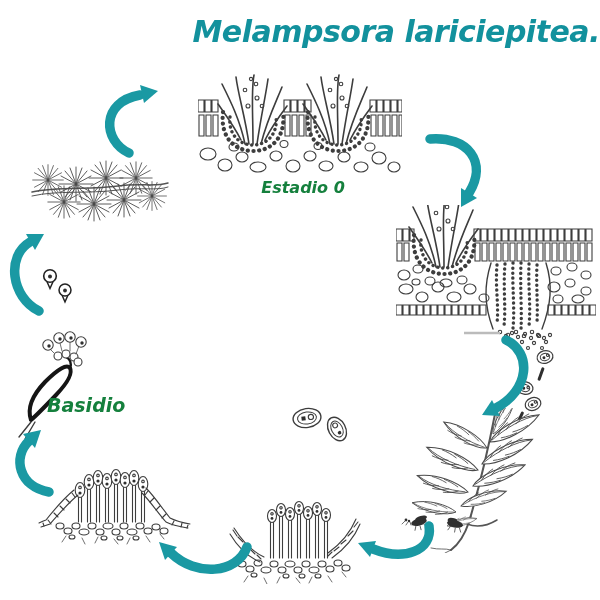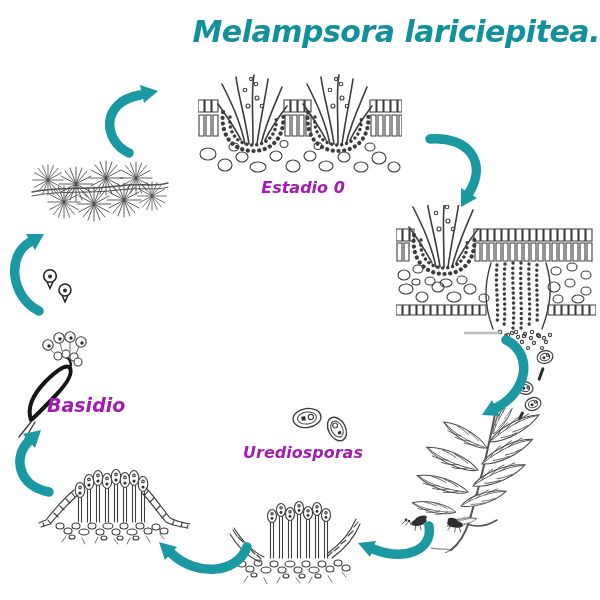--- a/index.html
+++ b/index.html
@@ -1,21 +1,21 @@
 <!DOCTYPE html>
 <html><head>
 <meta charset="utf-8">
 <style>
   html,body{margin:0;padding:0;background:#fff;}
   #canvas{position:relative;width:600px;height:600px;background:#fff;overflow:hidden;
           font-family:"DejaVu Sans","Liberation Sans",sans-serif;}
   .abs{position:absolute;}
   .title{position:absolute;top:14px;left:0;width:600px;text-align:right;
          font-size:30px;font-weight:bold;font-style:italic;color:#12919D;letter-spacing:-0.5px;}
-  .lbl{position:absolute;color:#a21caf;font-weight:bold;font-style:italic;font-size:16px;}
+  .lbl{position:absolute;color:#15803d;font-weight:bold;font-style:italic;font-size:16px;}
   .lbl-center{text-align:center;}
   
   .ink{stroke:#3d3d3d;stroke-width:1.1;fill:none;stroke-linecap:round;}
   .ink-thin{stroke:#4a4a4a;stroke-width:0.8;fill:none;stroke-linecap:round;}
   .hair{stroke:#3d3d3d;stroke-width:1.6;fill:none;stroke-linecap:round;}
   .bead{stroke:#3d3d3d;stroke-width:4.2;fill:none;stroke-dasharray:0.1 5.6;stroke-linecap:round;}
   .bead-sm{stroke:#3d3d3d;stroke-width:3.4;fill:none;stroke-dasharray:0.1 4.9;stroke-linecap:round;}
   .cellW{fill:#fff;stroke:#3d3d3d;stroke-width:1.1;}
   .leafbody{fill:#fff;stroke:#4a4a4a;stroke-width:1.1;}
   .dk{fill:#2f2f2f;stroke:none;}
@@ -335,21 +335,20 @@
       <rect class="dk" x="-5.5" y="-2" width="4" height="4"></rect>
       <circle class="ink" cx="4" cy="-0.5" r="2.6"></circle>
     </g>
     <g transform="translate(54,31) rotate(-28)">
       <ellipse class="ink" rx="8.5" ry="12.5" style="stroke-width:1.4"></ellipse>
       <ellipse class="ink" rx="5.5" ry="8.5" style="stroke-width:1"></ellipse>
       <circle class="ink" cy="-4" r="2.4"></circle>
       <circle class="dk" cx="0.5" cy="4.5" r="1.8"></circle>
     </g>
   </svg>
-  <div class="lbl lbl-center" style="left:240px;top:443px;width:126px">Urediosporas</div>
 
   <svg class="abs" style="left:0;top:0" width="600" height="600" viewBox="0 0 600 600">
     <g>
       <path class="arrow" d="M129,153 C103,141 100,102 140,95"></path>
       <polygon class="ah" points="158,91 144,103 140,85"></polygon>
     </g>
     <g>
       <path class="arrow" d="M430,139 C468,136 488,162 469,193"></path>
       <polygon class="ah" points="461,207 461,188 477,198"></polygon>
     </g>

